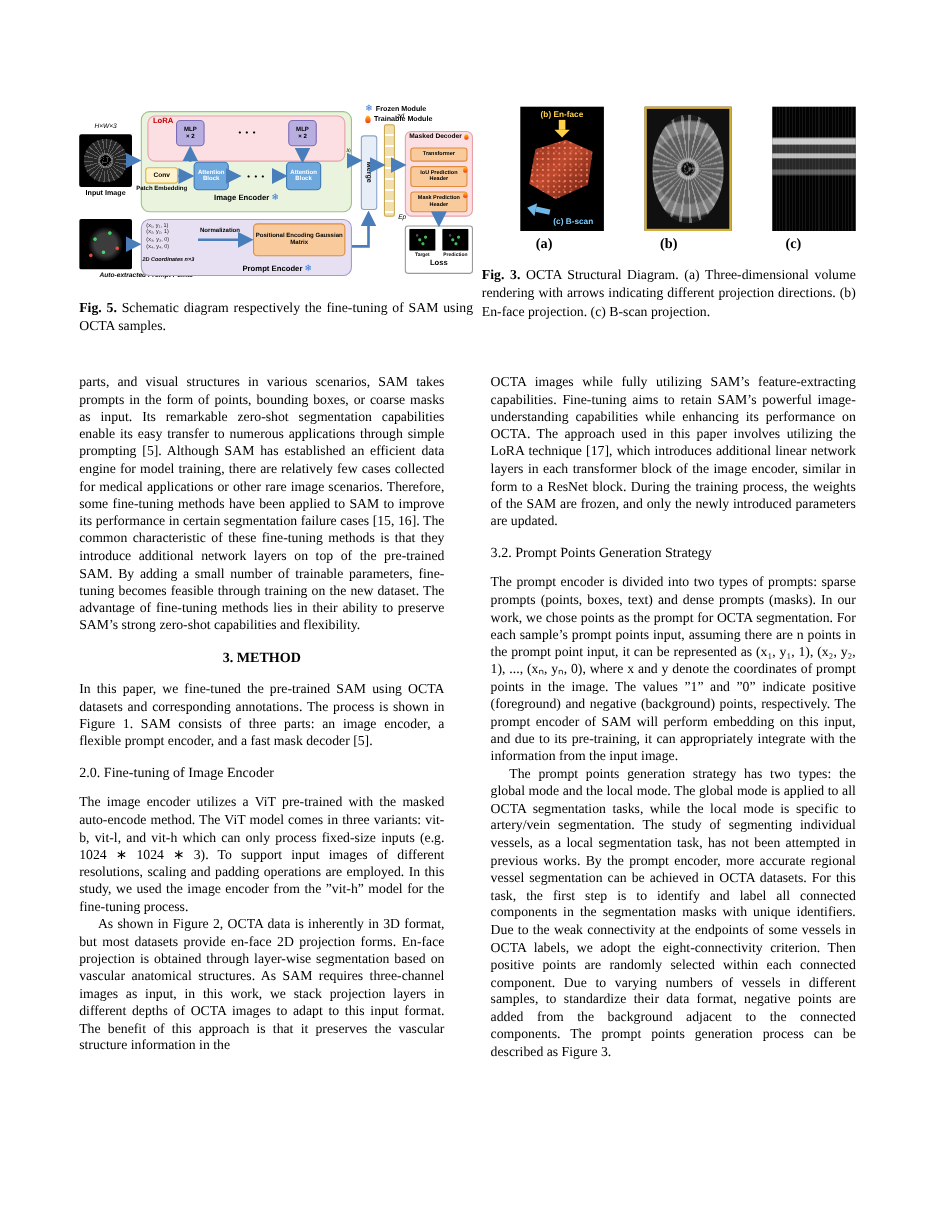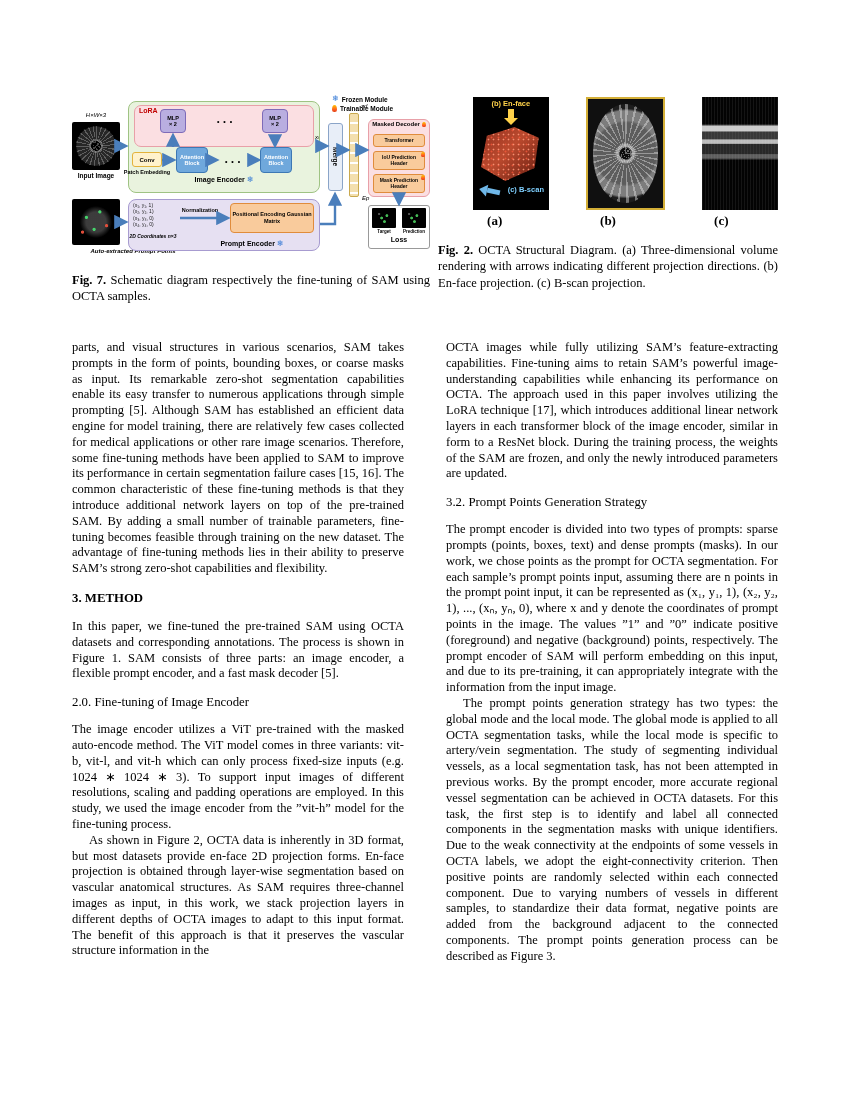--- a/index.html
+++ b/index.html
@@ -119,21 +119,21 @@
   .darrows { position:absolute; inset:0; width:100%; height:100%; pointer-events:none; }
   .ar { stroke:#4a7ebb; stroke-width:2.4; fill:none; }
 
   
   .fig2-panels { display:flex; gap:2px; width:340px; height:113px; }
   .panel { position:relative; flex:1; background:#000; overflow:hidden;margin-left:35px; }
   .panel-b { border:2px solid #d4af37; background:#101010; }
   .enface-label { position:absolute; top:2px; left:0; right:0; text-align:center;
                   color:#ffd24a; font-family:"Liberation Sans", sans-serif;
                   font-size:7.5px; font-weight:bold; z-index:3; }
-  .bscan-label { position:absolute; bottom:16px; left:30px; right:0; text-align:center;
+  .bscan-label { position:absolute; bottom:4px; left:30px; right:0; 
                  color:#7fd0ff; font-family:"Liberation Sans", sans-serif;
                  font-size:7.5px; font-weight:bold; z-index:3; }
   .yarrow { position:absolute; top:12px; left:calc(50% - 3px); width:6px; height:9px; background:#ffd24a; z-index:2; }
   .yarrow::after { content:""; position:absolute; top:9px; left:-4px;
                    border-left:7px solid transparent; border-right:7px solid transparent;
                    border-top:7px solid #ffd24a; }
   .barrow { position:absolute; bottom:16px; left:14px; width:13px; height:5px; background:#6fb7e8;
             transform:rotate(12deg); z-index:2; }
   .barrow::before { content:""; position:absolute; left:-8px; top:-3.5px;
                     border-top:6px solid transparent; border-bottom:6px solid transparent;
@@ -156,21 +156,21 @@
           rgba(95,95,95,.4) 42% 50%, rgba(170,170,170,.55) 51% 54%, rgba(0,0,0,0) 56%),
         repeating-linear-gradient(90deg, rgba(255,255,255,.07) 0 1px, rgba(0,0,0,0) 1px 3px); }
   .fig2-labels { display:flex; width:340px; margin-top:3px; }
   .fig2-labels span { flex:1; text-align:center; font-size:13px; font-weight:bold; }
 
   
   .columns { position:absolute; left:72px; top:340px; width:706px; display:flex; gap:42px; }
   .col { width:340px; }
   .para { font-size:12.5px; line-height:15.8px; text-align:justify; hyphens:auto; }
   .para.indent { text-indent:17px; }
-  .sec-h { font-weight:bold; font-size:12.8px; margin:14px 0 13px; }
+  .sec-h { text-align:center; font-weight:bold; font-size:12.8px; margin:14px 0 13px; }
   .sub-h { font-weight:normal; font-size:12.8px; margin:13px 0 12px; }
 </style>
 </head>
 <body>
 
 <div class="page">
 
   <div class="figures">
 
     <figure class="fig1">
@@ -265,21 +265,21 @@
           <line class="ar" x1="48" y1="127" x2="53" y2="127" marker-end="url(#ah)"></line>
           <polyline class="ar" points="248,129 263,129 263,100" marker-end="url(#ah)"></polyline>
           <line class="ar" x1="108" y1="123" x2="155" y2="123" marker-end="url(#ah)"></line>
           <line class="ar" x1="271" y1="55" x2="275" y2="55" marker-end="url(#ah)"></line>
           <line class="ar" x1="288" y1="55" x2="294" y2="55" marker-end="url(#ah)"></line>
           <line class="ar" x1="327" y1="103" x2="327" y2="108" marker-end="url(#ah)"></line>
         </svg>
       </div>
 
       <figcaption class="caption">
-        <b>Fig. 7.</b>
+        <b>Fig. 5.</b>
         <span>Schematic diagram respectively the fine-tuning of SAM using OCTA samples.</span>
       </figcaption>
     </figure>
 
     <figure class="fig2">
       <div class="fig2-panels">
         <div class="panel panel-a">
           <div class="enface-label">(b) En-face</div>
           <div class="yarrow"></div>
           <div class="volume"></div>
@@ -290,21 +290,21 @@
           <div class="enface-circle"></div>
         </div>
         <div class="panel panel-c"></div>
       </div>
       <div class="fig2-labels">
         <span>(a)</span>
         <span>(b)</span>
         <span>(c)</span>
       </div>
       <figcaption class="caption">
-        <b>Fig. 2.</b>
+        <b>Fig. 3.</b>
         <span>OCTA Structural Diagram. (a) Three-dimensional volume rendering with arrows indicating different projection directions. (b) En-face projection. (c) B-scan projection.</span>
       </figcaption>
     </figure>
   </div>
 
   <div class="columns">
     <div class="col">
       <p class="para">parts, and visual structures in various scenarios, SAM takes prompts in the form of points, bounding boxes, or coarse masks as input. Its remarkable zero-shot segmentation capabilities enable its easy transfer to numerous applications through simple prompting [5]. Although SAM has established an efficient data engine for model training, there are relatively few cases collected for medical applications or other rare image scenarios. Therefore, some fine-tuning methods have been applied to SAM to improve its performance in certain segmentation failure cases [15, 16]. The common characteristic of these fine-tuning methods is that they introduce additional network layers on top of the pre-trained SAM. By adding a small number of trainable parameters, fine-tuning becomes feasible through training on the new dataset. The advantage of fine-tuning methods lies in their ability to preserve SAM’s strong zero-shot capabilities and flexibility.</p>
       <h2 class="sec-h">3. METHOD</h2>
       <p class="para">In this paper, we fine-tuned the pre-trained SAM using OCTA datasets and corresponding annotations. The process is shown in Figure 1. SAM consists of three parts: an image encoder, a flexible prompt encoder, and a fast mask decoder [5].</p>

